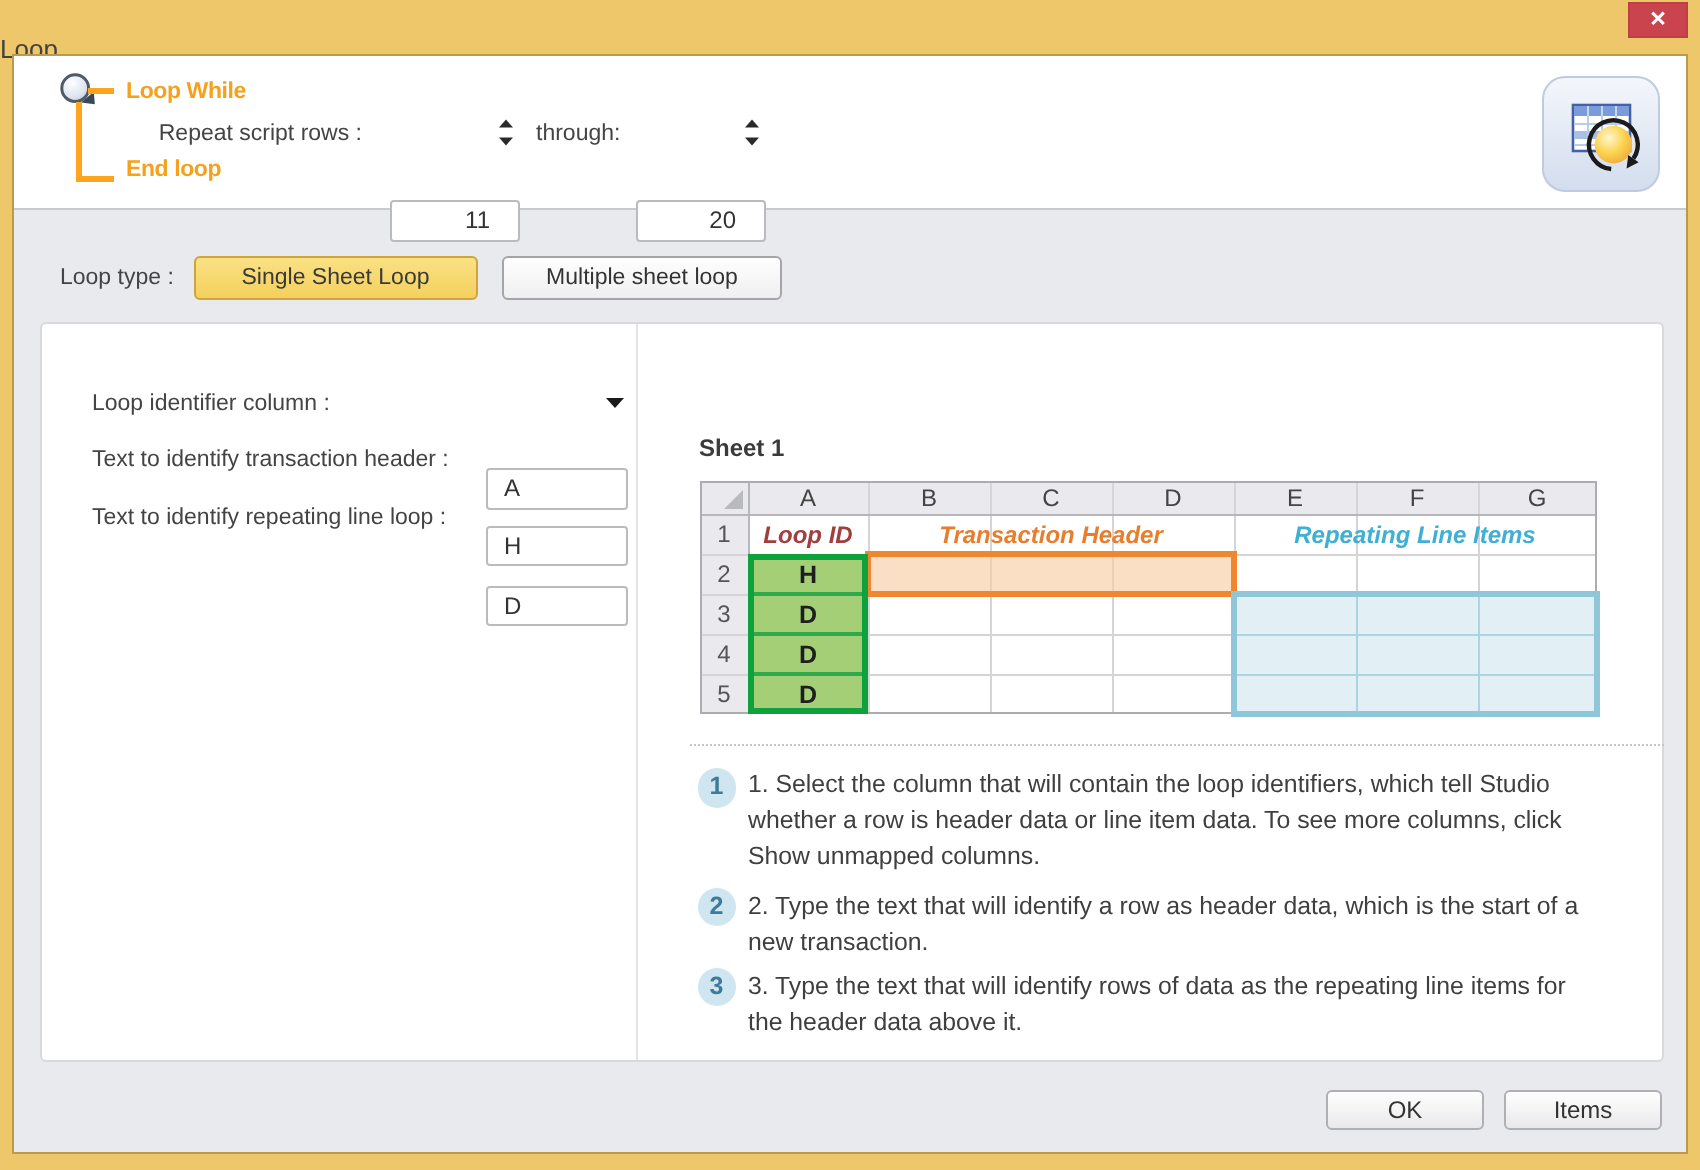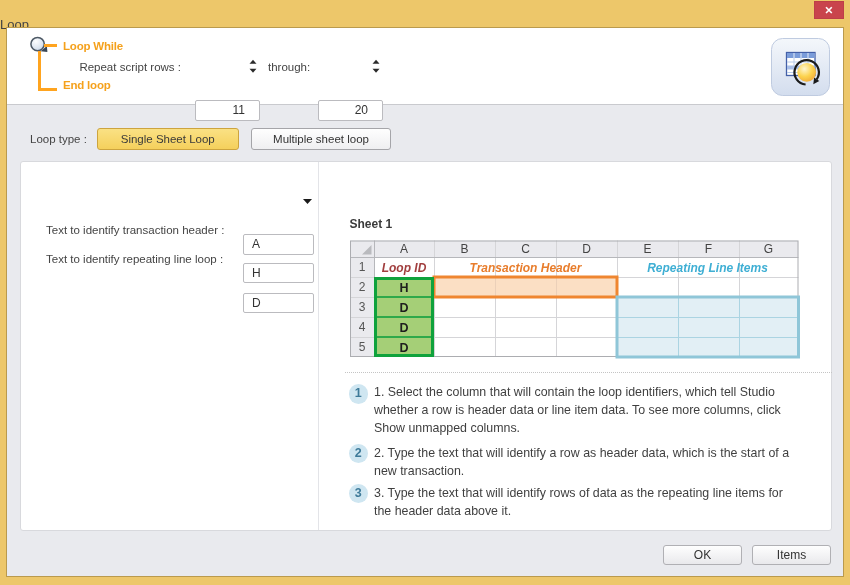--- a/index.html
+++ b/index.html
@@ -97,20 +97,21 @@
     <path d="M 42.3 46.2 L 43.1 39.5 L 48.3 43.1 Z" fill="#1B1B1B"></path>
   </svg>
 
   <div class="abs glabel" style="left:30px;top:133px">Loop type :</div>
   <div class="abs" id="btnSingle">Single Sheet Loop</div>
   <div class="abs" id="btnMulti">Multiple sheet loop</div>
 
   <div class="abs" id="mainpanel"></div>
   <div class="abs" id="divider"></div>
 
+  <div class="abs" style="left:46px;top:191.5px;font-size:11.5px;line-height:20px;color:#444">Loop identifier column :</div>
   <div class="abs" style="left:46px;top:219.5px;font-size:11.5px;line-height:20px;color:#444">Text to identify transaction header :</div>
   <div class="abs" style="left:46px;top:249px;font-size:11.5px;line-height:20px;color:#444">Text to identify repeating line loop :</div>
   <div class="abs ibox" style="left:243px;top:190px;width:71px;height:21px;padding-left:8px;line-height:19px">A</div>
   <svg class="abs" style="left:303px;top:198.5px" width="9" height="5" viewBox="0 0 9 5">
       <path d="M 0 0 L 9 0 L 4.5 5 Z" fill="#1A1A1A"></path>
     </svg>
   <div class="abs ibox" style="left:243px;top:219px;width:71px;height:20px;padding-left:8px;line-height:18px">H</div>
   <div class="abs ibox" style="left:243px;top:249px;width:71px;height:20px;padding-left:8px;line-height:18px">D</div>
 
   <div class="abs" id="sheet1">Sheet 1</div>

